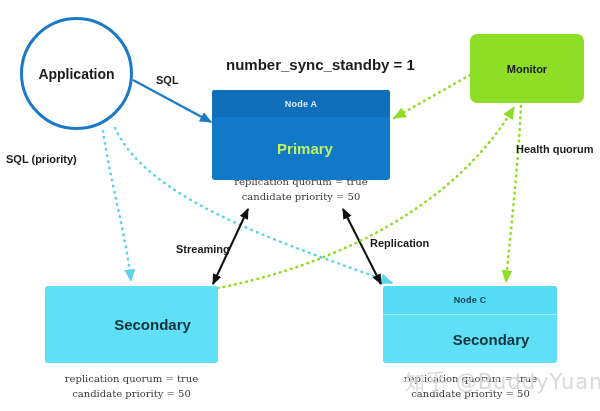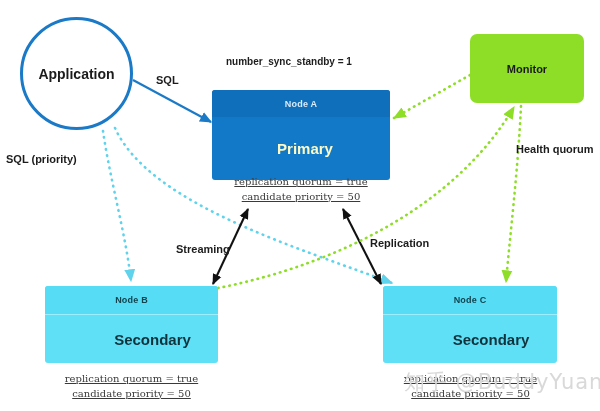--- a/index.html
+++ b/index.html
@@ -45,21 +45,21 @@
     font-weight:bold;
   }
   .node-primary{
     background:#1278c8;
   }
   .node-primary .node-head{
     background:#0f6fbb;
     color:#dbeaf7;
     height:27px;
   }
-  .node-primary .node-body{color:#fef9c3;padding-left:8px;}
+  .node-primary .node-body{color:#bef264;padding-left:8px;}
 
   .node-secondary{background:#5fe0f7;}
   .node-secondary .node-head{
     background:#57dcf6;
     color:#12444f;
     height:28px;
     border-bottom:1px solid #9defff;
   }
   .node-secondary .node-body{color:#10333c;padding-left:42px;}
 
@@ -87,36 +87,35 @@
     font-weight:bold;
     background:transparent;
   }
   
   .lbl{
     position:absolute;
     color:#1c1c1c;
     white-space:nowrap;
   }
   .lbl-bold{
-    font-size:10px;
+    font-size:15px;
     font-weight:bold;
   }
   .lbl-edge{
     font-size:11px;
     font-weight:bold;
   }
   .caption{
     position:absolute;
     text-align:center;
     font-family:"DejaVu Serif", serif;
     font-size:10px;
     color:#3a3a3a;
     line-height:1.45;
     white-space:nowrap;
-    text-decoration:underline;
   }
   .watermark{
     position:absolute;
     font-size:21px;
     color:#d9d9d9;
     white-space:nowrap;
     letter-spacing:1px;
     font-family:"DejaVu Sans", sans-serif;
   }
 </style>
@@ -169,21 +168,20 @@
   <div class="node-box node-primary" style="left:212px;top:90px;width:178px;height:90px;">
     <div class="node-head">Node A</div>
     <div class="node-body">Primary</div>
   </div>
   <div class="caption" style="left:212px;top:175px;width:178px;">
     <div>replication quorum = true</div>
     <div>candidate priority = 50</div>
   </div>
 
   <div class="node-box node-secondary" style="left:45px;top:286px;width:173px;height:77px;">
-    <div class="node-head">Node B</div>
     <div class="node-body">Secondary</div>
   </div>
   <div class="caption" style="left:44px;top:372px;width:175px;">
     <div>replication quorum = true</div>
     <div>candidate priority = 50</div>
   </div>
 
   <div class="node-box node-secondary" style="left:383px;top:286px;width:174px;height:77px;">
     <div class="node-head">Node C</div>
     <div class="node-body">Secondary</div>

